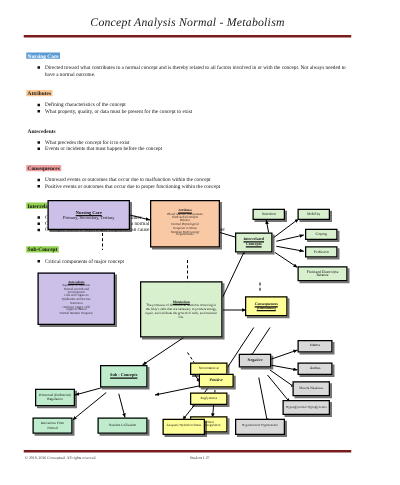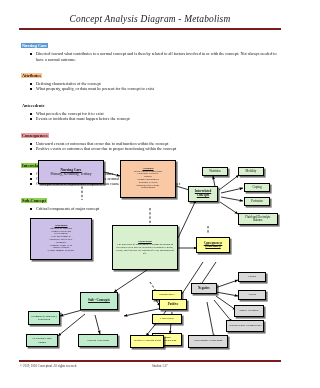--- a/index.html
+++ b/index.html
@@ -102,21 +102,21 @@
   .c-green  { background: #d9f0cf; }
   .c-yellow { background: #ffff99; }
   .c-gray   { background: #d9d9d9; }
   .c-mint   { background: #bfeccd; }
 </style>
 </head>
 <body>
 
 <div id="page">
 
-  <div class="doc-title">Concept Analysis Diagram - Metabolism</div>
+  <div class="doc-title">Concept Analysis Normal - Metabolism</div>
   <div class="rule-top"></div>
 
   <div class="legend">
 
     <div>
       <div class="legend-head hl-blue">Nursing Care</div>
       <div class="bullets">
         <div class="bullet">Directed toward what contributes to a normal concept and is thereby related to all factors involved in or with the concept. Not always needed to have a normal outcome.</div>
       </div>
     </div>

